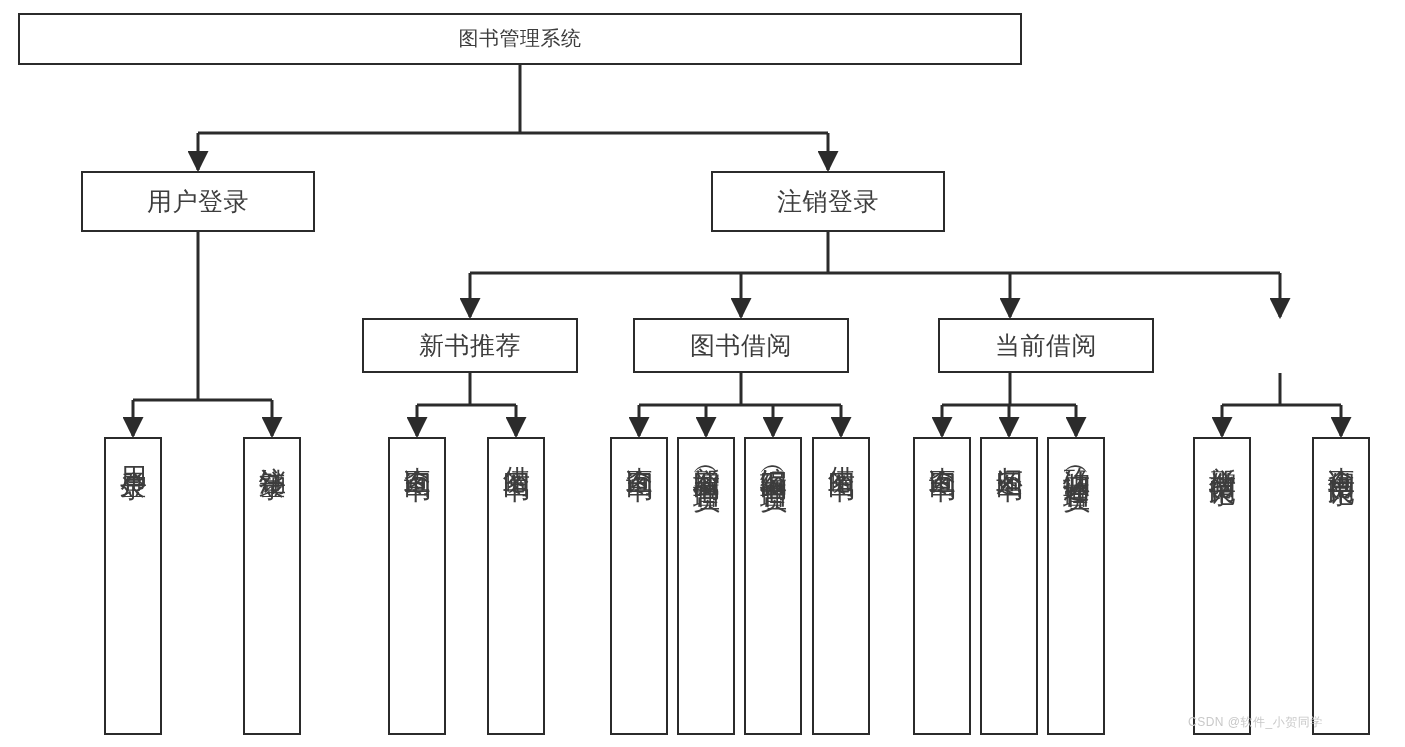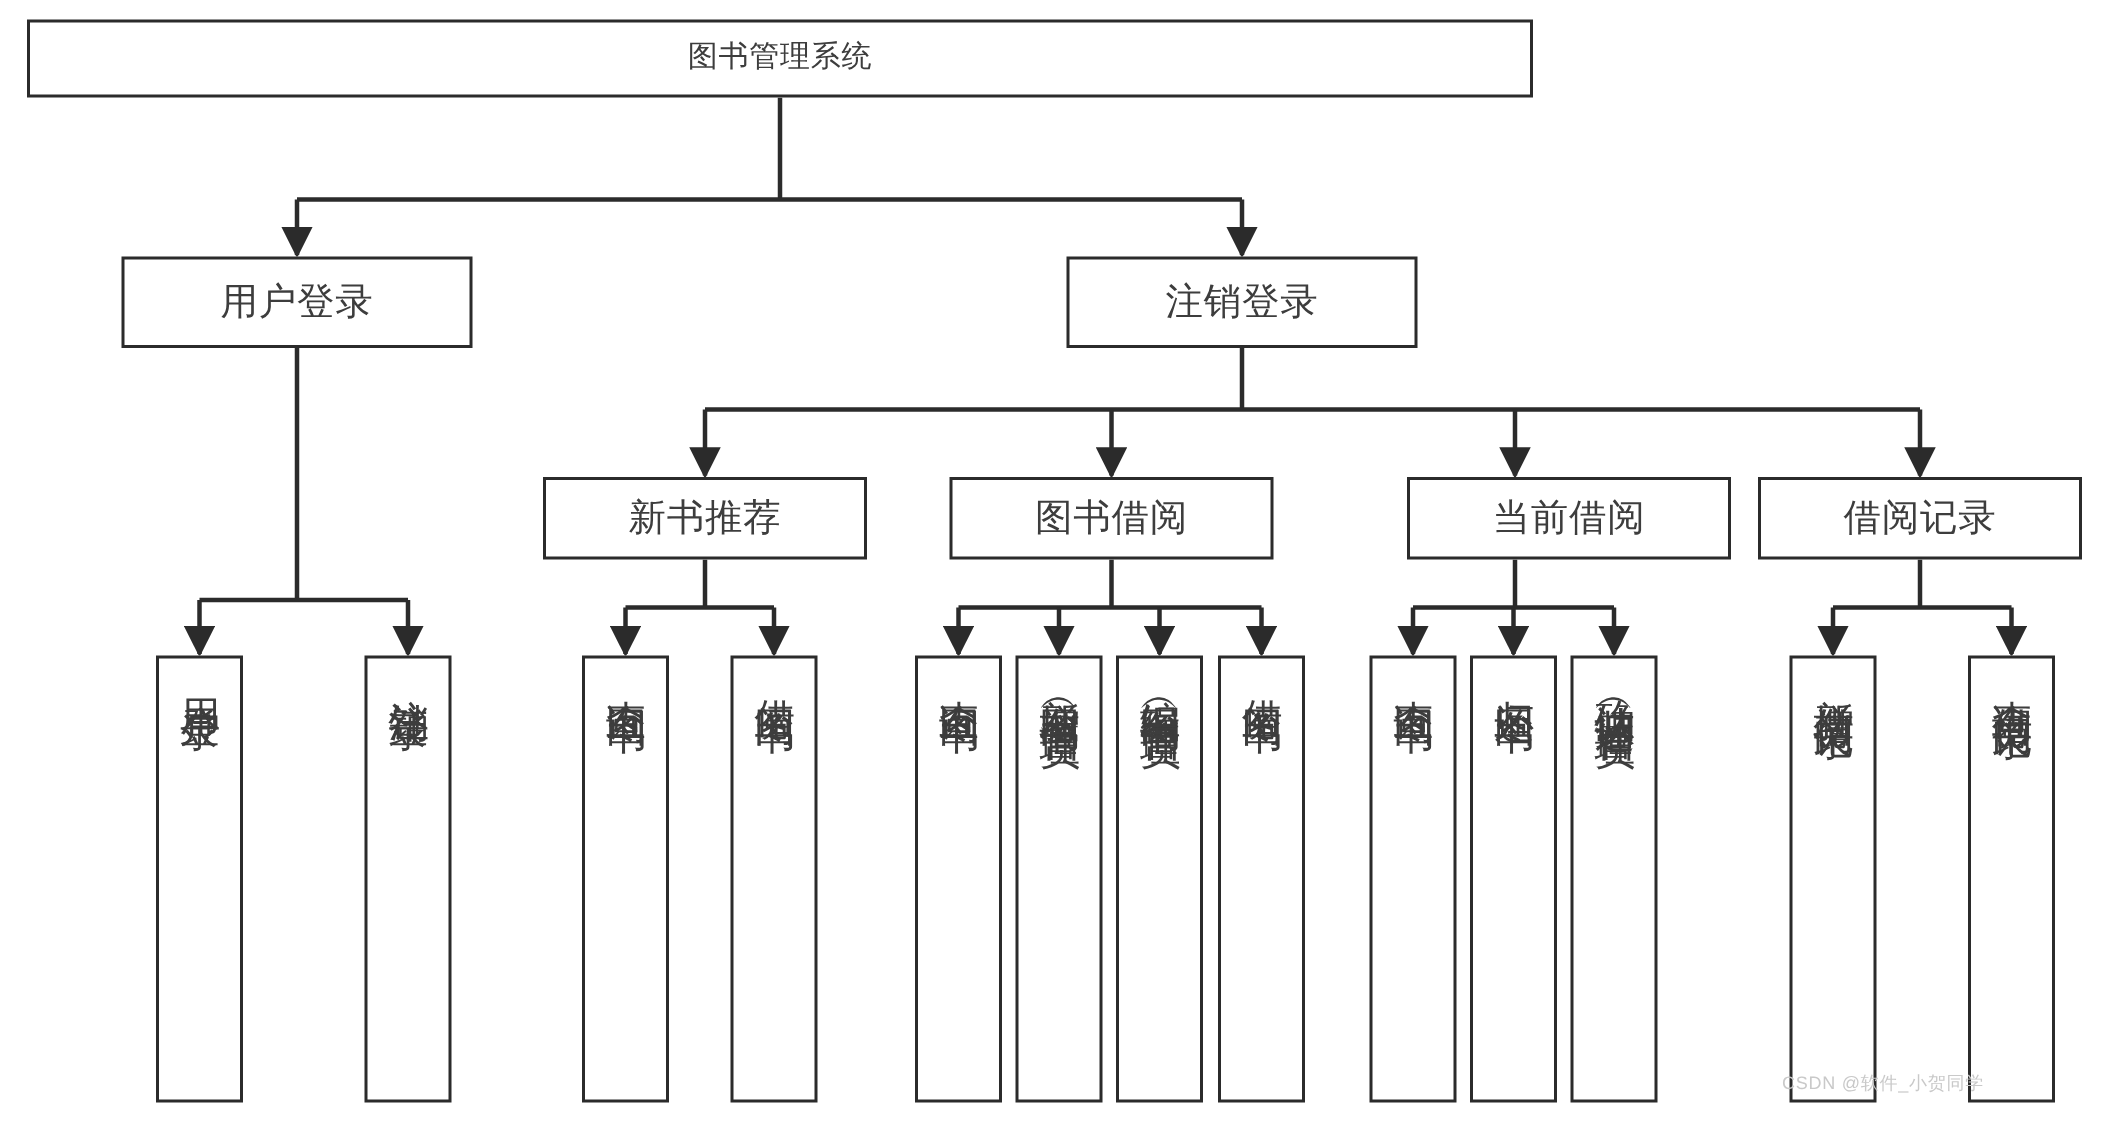--- a/index.html
+++ b/index.html
@@ -123,23 +123,20 @@
 
   <div class="node horiz" style="left: 362px; top: 318px; width: 216px; height: 55px;">
     <span class="lbl">新书推荐</span>
   </div>
   <div class="node horiz" style="left: 633px; top: 318px; width: 216px; height: 55px;">
     <span class="lbl">图书借阅</span>
   </div>
   <div class="node horiz" style="left: 902px; top: 318px; width: 216px; height: 55px; margin-left: 36px;">
     <span class="lbl">当前借阅</span>
   </div>
-  <div class="node horiz" style="left: 1172px; top: 318px; width: 216px; height: 55px;">
-    <span class="lbl">借阅记录</span>
-  </div>
 
   <div class="node leaf" style="left: 104px; top: 437px; width: 58px; height: 298px;">
     <span class="lbl">用户登录</span>
   </div>
   <div class="node leaf" style="left: 243px; top: 437px; width: 58px; height: 298px;">
     <span class="lbl">注销登录</span>
   </div>
   <div class="node leaf" style="left: 388px; top: 437px; width: 58px; height: 298px;">
     <span class="lbl">查询图书</span>
   </div>

